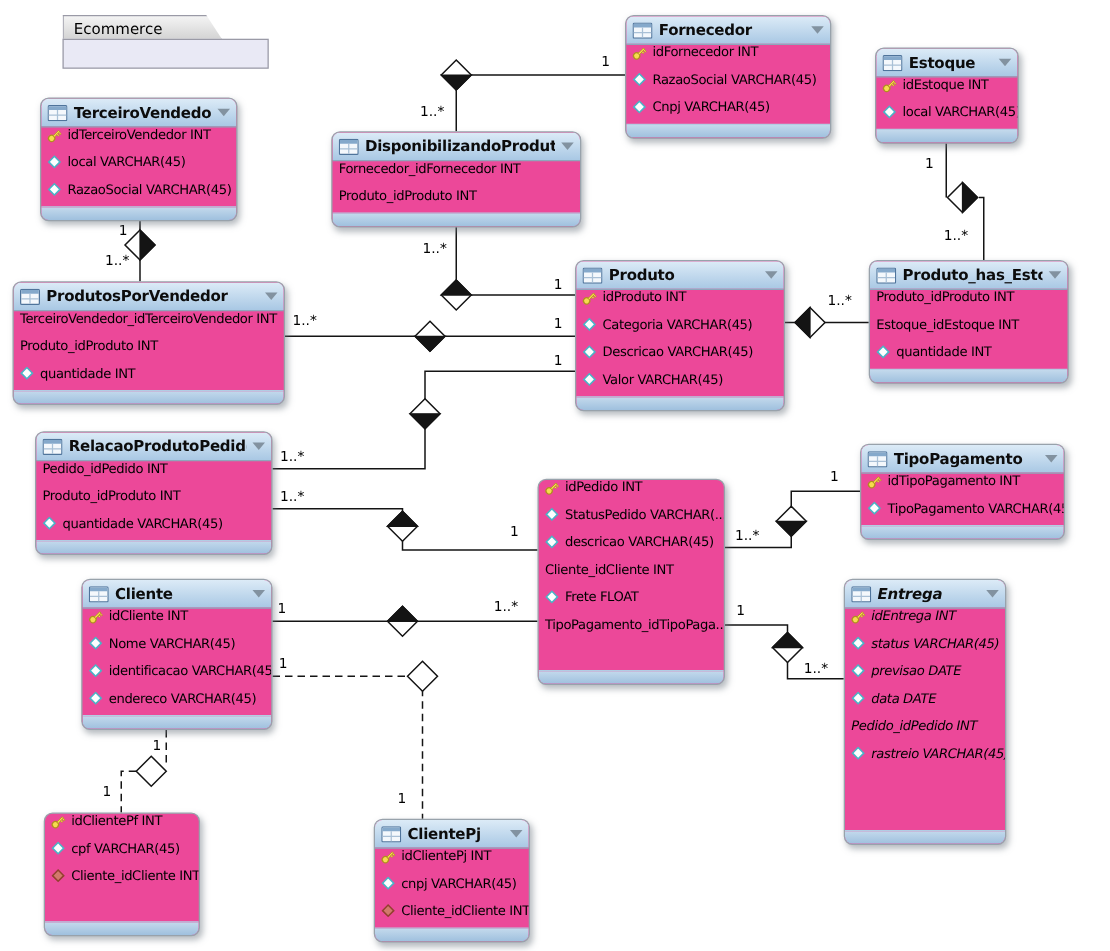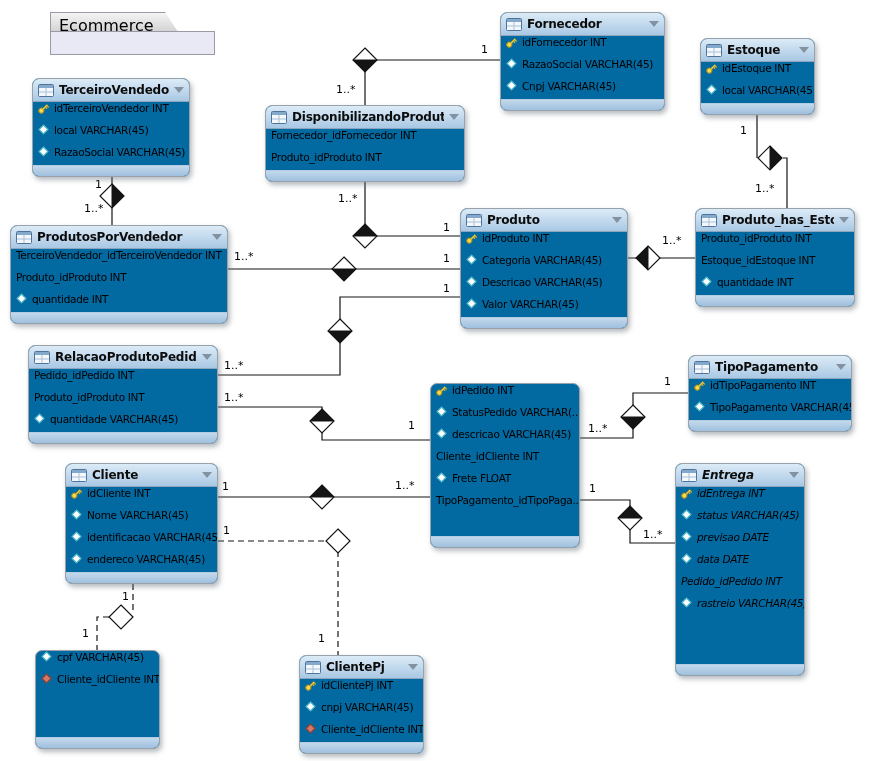--- a/index.html
+++ b/index.html
@@ -8,21 +8,21 @@
     font-family:"DejaVu Sans", sans-serif; overflow:hidden;
   }
   #wires { position:absolute; left:0; top:0; }
   .wire { stroke:#141414; stroke-width:1.2; fill:none; }
   .wire.dashed { stroke-dasharray:6 4; }
   .dia-base { fill:#ffffff; stroke:#141414; stroke-width:1.2; }
   .dia-half { fill:#141414; stroke:#141414; }
   .card { font-size:11px; fill:#000; font-family:"DejaVu Sans", sans-serif; }
 
   .db-table {
-    position:absolute; background:#0369a1;
+    position:absolute; background:#ec4899;
     border:1px solid #98a2ab; border-radius:7px;
     box-shadow:2px 3px 5px rgba(110,120,130,0.5);
     overflow:hidden; box-sizing:border-box;
   }
   .db-header {
     height:23px; background:linear-gradient(#dcebf7,#a9c8e4);
     border-bottom:1px solid #8ea6bb;
     display:flex; align-items:center; padding:0 5px; gap:5px; box-sizing:border-box;
   }
   .tbl-ico { display:flex; flex:0 0 auto; }
@@ -46,21 +46,21 @@
     position:absolute; left:0; right:0; bottom:0; height:10px;
     background:linear-gradient(#c3d9ec,#9fc0de); border-top:1px solid #b3cce3;
   }
 
   .layer { position:absolute; left:50px; top:12px; width:165px; height:43px; }
   .layer-strip {
     position:absolute; left:0; top:0; width:128px; height:20px; box-sizing:border-box;
     background:linear-gradient(#f4f4f4,#d2d2d2);
     border:1px solid #9a9aa6; border-bottom:none;
     clip-path:polygon(0 0, calc(100% - 13px) 0, 100% 100%, 0 100%);
-    font-size:16px; color:#000; padding:3px 0 0 8px; white-space:nowrap;
+    font-size:12px; color:#000; padding:3px 0 0 8px; white-space:nowrap;
   }
   .layer-body {
     position:absolute; left:0; top:19px; width:165px; height:24px; box-sizing:border-box;
     background:#e9e9f5; border:1px solid #9a9aa6;
   }
 </style>
 </head>
 <body>
 
 <div class="canvas">
@@ -641,20 +641,33 @@
               <polygon points="5.5,1 10,5.5 5.5,10 1,5.5" fill="#fdfeff" stroke="#49b4c6" stroke-width="1.2"></polygon>
             </svg>
           </span>
           <span class="coltext">rastreio VARCHAR(45)</span>
         </div>
         <div class="db-footer"></div>
       </div>
       <div class="db-table" style="left: 35px; top: 650px; width: 125px; height: 99px;">
         <div class="db-row">
           <span class="icon">
+            <svg width="13" height="13" viewBox="0 0 13 13">
+              <g transform="rotate(-45 6.5 6.5)">
+                <circle cx="3.4" cy="6.5" r="2.5" fill="#f7dc4e" stroke="#b08f1f"></circle>
+                <rect x="5.7" y="5.9" width="6" height="1.5" fill="#f7dc4e" stroke="#b08f1f" stroke-width="0.6"></rect>
+                <rect x="8.3" y="7.3" width="1.2" height="1.7" fill="#f7dc4e" stroke="#b08f1f" stroke-width="0.5"></rect>
+                <rect x="10.4" y="7.3" width="1" height="2.1" fill="#f7dc4e" stroke="#b08f1f" stroke-width="0.5"></rect>
+              </g>
+            </svg>
+          </span>
+          <span class="coltext">idClientePf INT</span>
+        </div>
+        <div class="db-row">
+          <span class="icon">
             <svg width="11" height="11" viewBox="0 0 11 11">
               <polygon points="5.5,1 10,5.5 5.5,10 1,5.5" fill="#fdfeff" stroke="#49b4c6" stroke-width="1.2"></polygon>
             </svg>
           </span>
           <span class="coltext">cpf VARCHAR(45)</span>
         </div>
         <div class="db-row">
           <span class="icon">
             <svg width="11" height="11" viewBox="0 0 11 11">
               <polygon points="5.5,1 10,5.5 5.5,10 1,5.5" fill="#d2796c" stroke="#93402f" stroke-width="1.2"></polygon>

